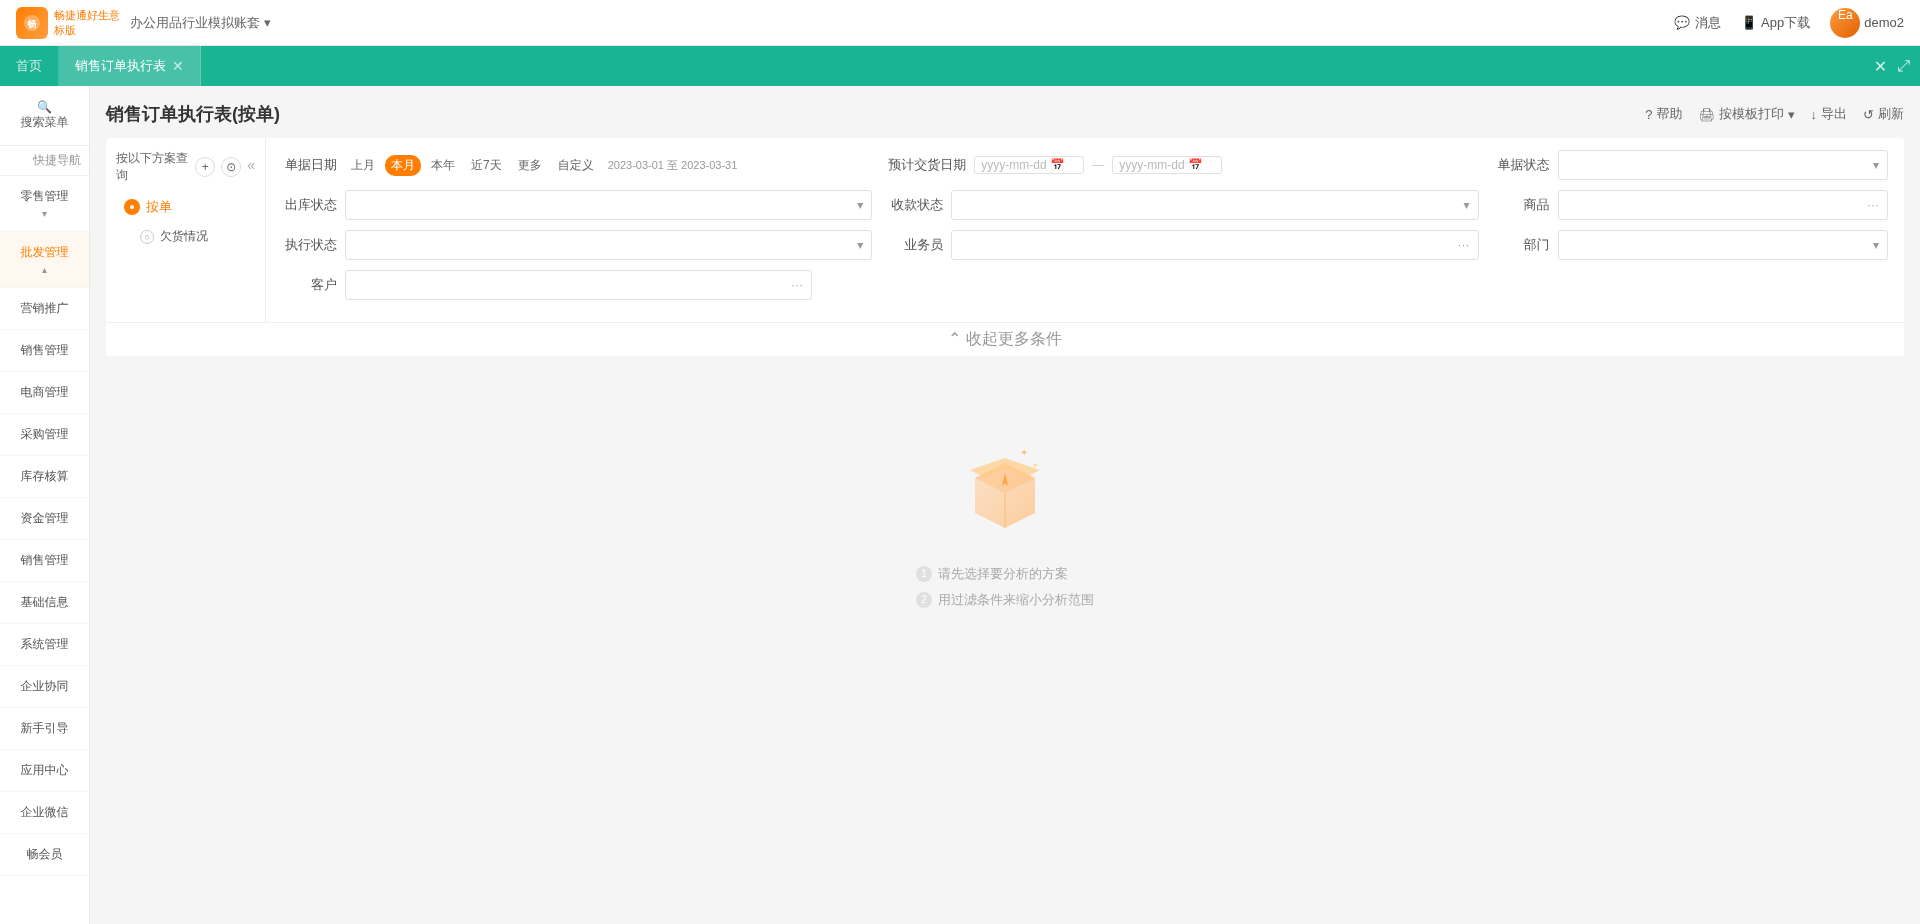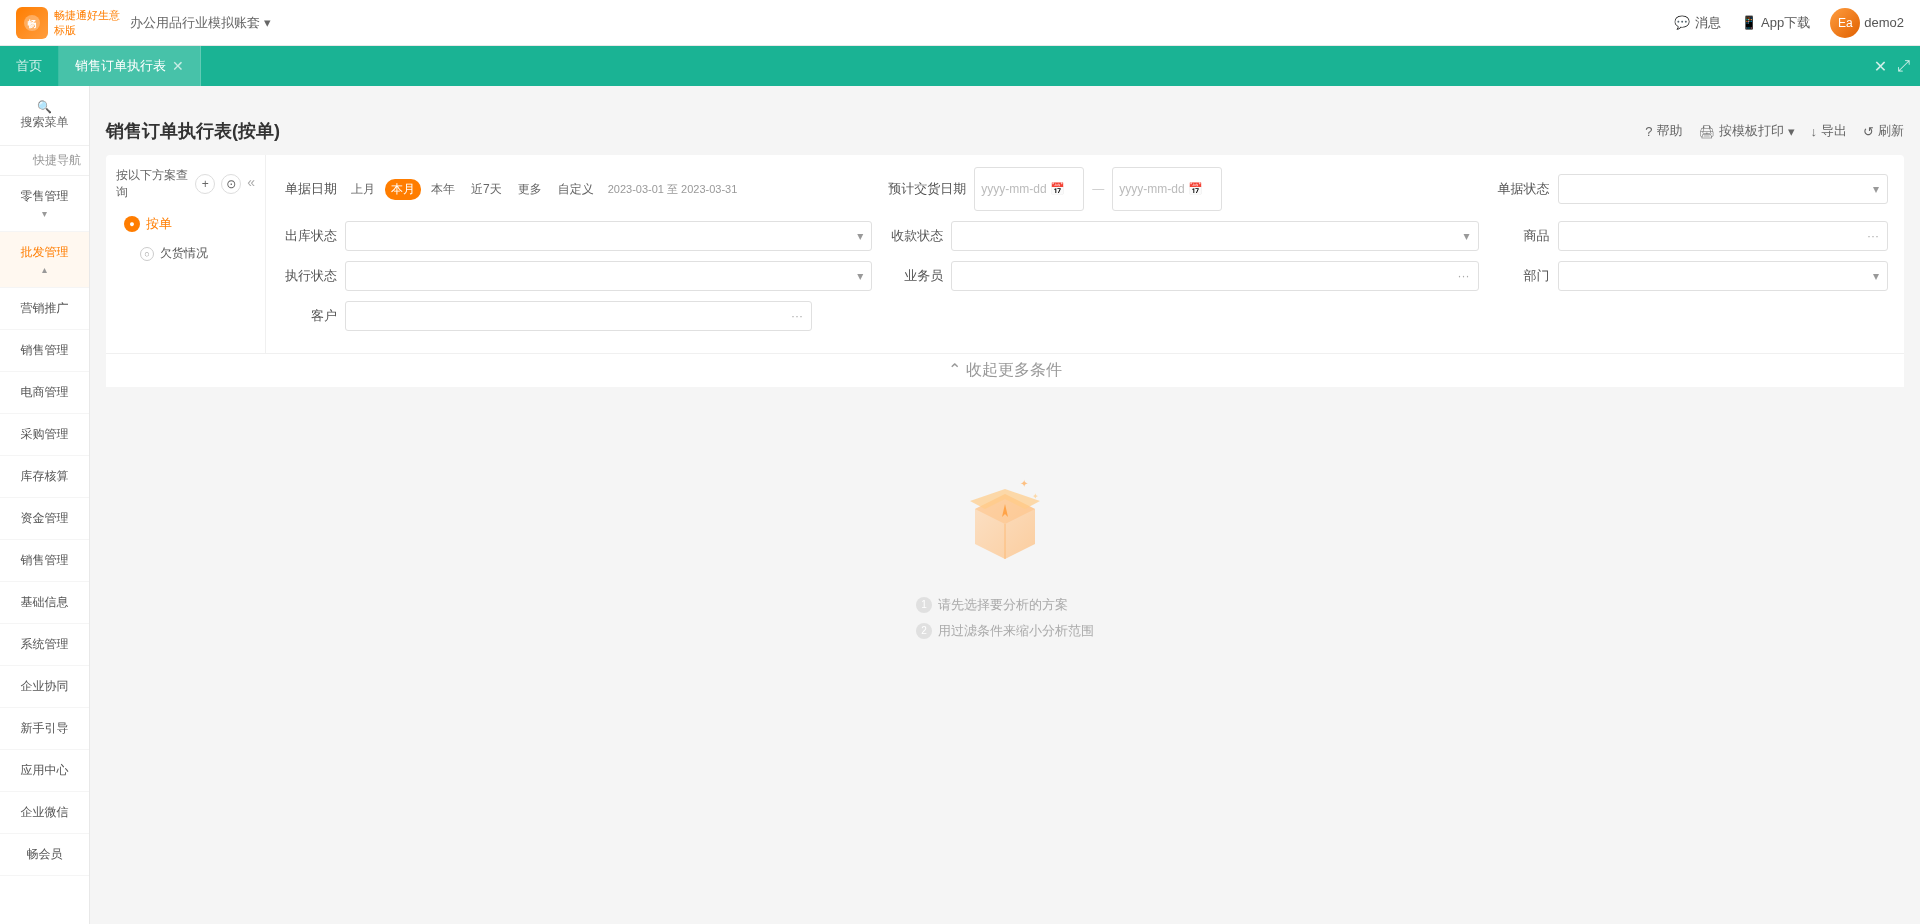--- a/index.html
+++ b/index.html
@@ -63,21 +63,20 @@
       color: #555;
       font-size: 13px;
       cursor: pointer;
     }
     .user-avatar {
       width: 30px;
       height: 30px;
       border-radius: 50%;
       background: linear-gradient(135deg, #ff9d3f, #e06000);
       display: flex;
-      align-items: center;
       justify-content: center;
       color: #fff;
       font-size: 12px;
     }
 
     
     .tab-bar {
       height: 40px;
       background: #1ab394;
       display: flex;
@@ -184,21 +183,20 @@
       flex-direction: column;
       overflow: hidden;
       background: #f5f5f5;
     }
 
     
     .page-content {
       flex: 1;
       overflow-y: auto;
       padding: 16px;
-      margin-top: 17px;
     }
 
     
     .page-title-bar {
       display: flex;
       align-items: center;
       justify-content: space-between;
       margin-bottom: 12px;
     }
     .page-title {
@@ -357,21 +355,21 @@
       color: #666;
     }
     .date-tab.active {
       background: #ff7d00;
       color: #fff;
       border-radius: 10px;
     }
     .date-input {
       border: 1px solid #e0e0e0;
       border-radius: 3px;
-      height: 44px;
+      height: 18px;
       padding: 0 6px;
       display: flex;
       align-items: center;
       gap: 4px;
       font-size: 12px;
       color: #bbb;
       background: #fff;
       min-width: 110px;
     }
     .date-sep { color: #ccc; font-size: 12px; }

